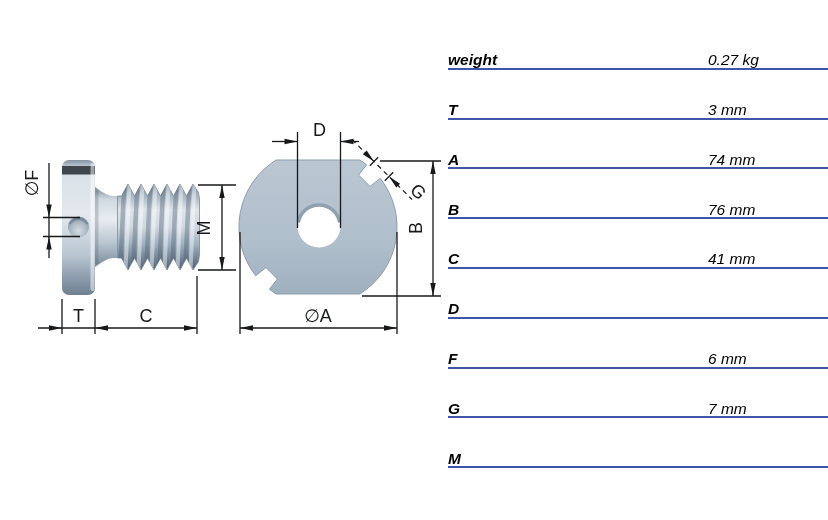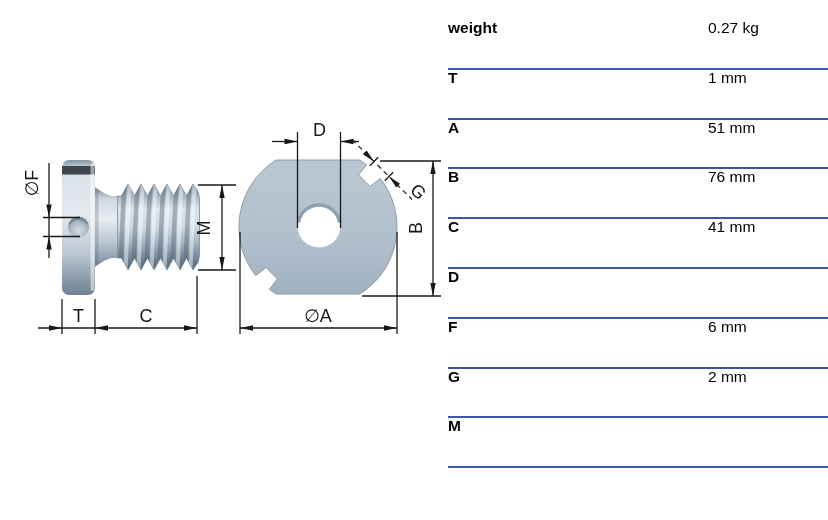--- a/index.html
+++ b/index.html
@@ -9,22 +9,23 @@
   }
   
   .drawing{position:absolute;left:0;top:0;width:460px;height:400px;}
   .dim-line{stroke:#16181a;stroke-width:1.3;fill:none;}
   .dim-line-dashed{stroke:#16181a;stroke-width:1.2;fill:none;stroke-dasharray:5 4;}
   .dim-arrow{fill:#16181a;stroke:none;}
   .dim-text{font-size:18px;fill:#16181a;font-family:"Liberation Sans",sans-serif;}
   
   .spec-table{position:absolute;left:448px;top:20px;width:380px;}
   .spec-row{
-    display:flex;align-items:flex-start;height:49.8px;box-sizing:border-box;
+    display:flex;align-items:flex-end;height:49.8px;box-sizing:border-box;
     border-bottom:2px solid var(--table-line,#3e55a8);
+    font-style:italic;
   }
   .spec-label{width:260px;font-size:15.5px;font-weight:700;line-height:1;}
   .spec-value{flex:1;font-size:15.5px;line-height:1;}
 </style>
 </head>
 <body>
 
 <div class="page">
 
   <svg class="drawing" viewBox="0 0 460 400" width="460" height="400">
@@ -186,43 +187,43 @@
     </g>
   </svg>
 
   <div class="spec-table">
       <div class="spec-row">
         <div class="spec-label">weight</div>
         <div class="spec-value">0.27 kg</div>
       </div>
       <div class="spec-row">
         <div class="spec-label">T</div>
-        <div class="spec-value">1 mm</div>
+        <div class="spec-value">3 mm</div>
       </div>
       <div class="spec-row">
         <div class="spec-label">A</div>
-        <div class="spec-value">51 mm</div>
+        <div class="spec-value">74 mm</div>
       </div>
       <div class="spec-row">
         <div class="spec-label">B</div>
         <div class="spec-value">76 mm</div>
       </div>
       <div class="spec-row">
         <div class="spec-label">C</div>
         <div class="spec-value">41 mm</div>
       </div>
       <div class="spec-row">
         <div class="spec-label">D</div>
       </div>
       <div class="spec-row">
         <div class="spec-label">F</div>
         <div class="spec-value">6 mm</div>
       </div>
       <div class="spec-row">
         <div class="spec-label">G</div>
-        <div class="spec-value">2 mm</div>
+        <div class="spec-value">7 mm</div>
       </div>
       <div class="spec-row">
         <div class="spec-label">M</div>
       </div>
     </div>
 
 </div>
 
 </body></html>

